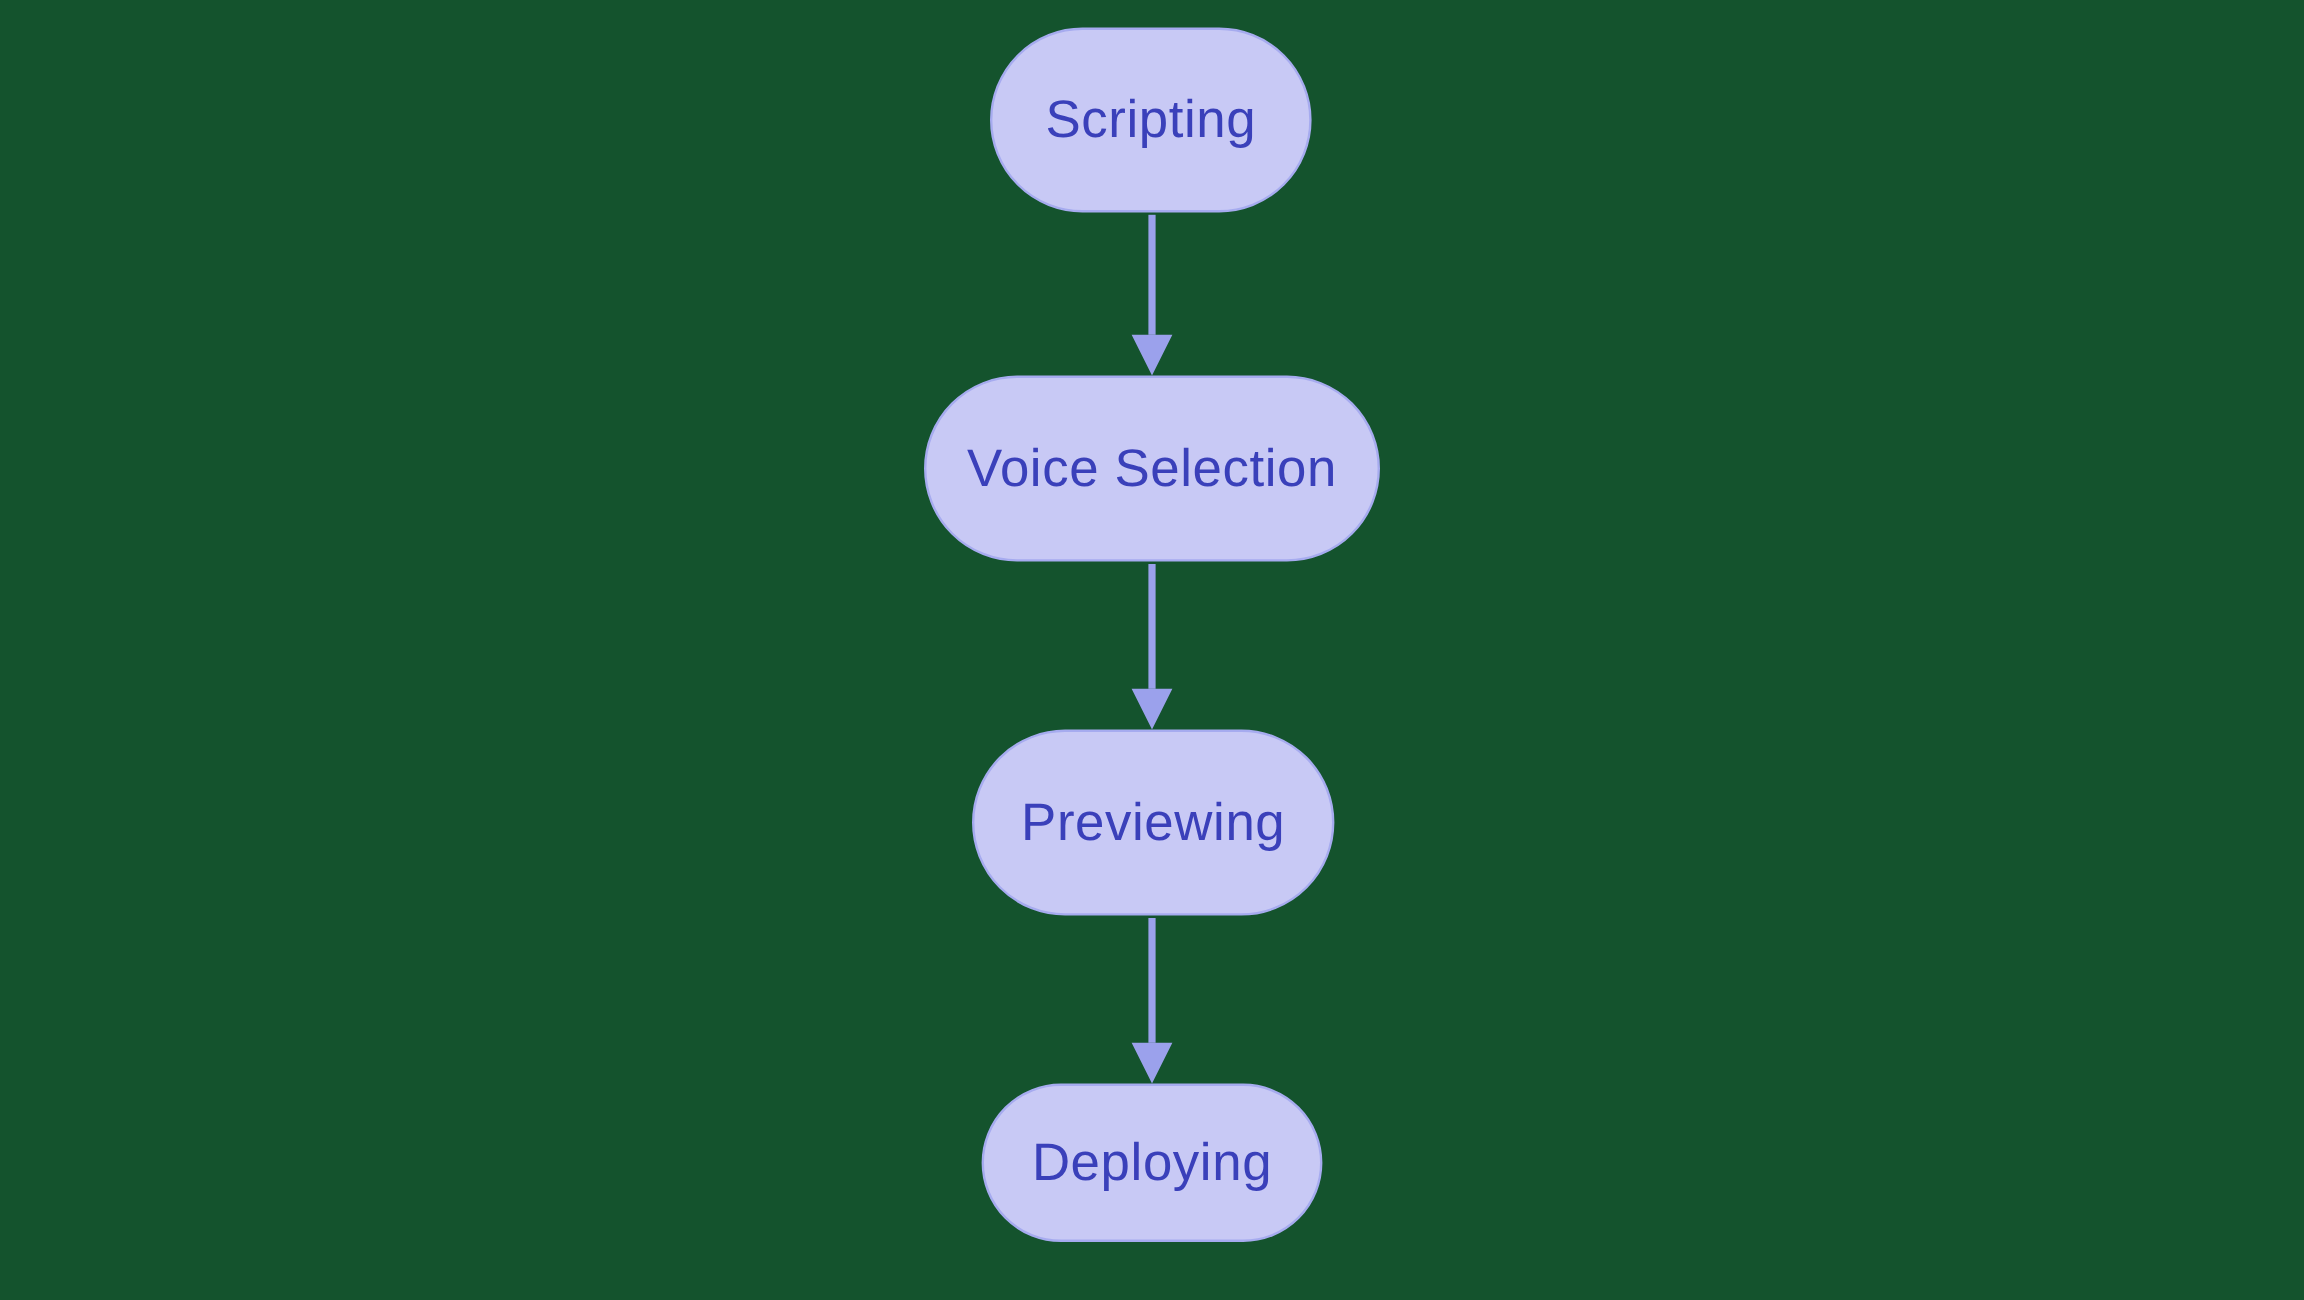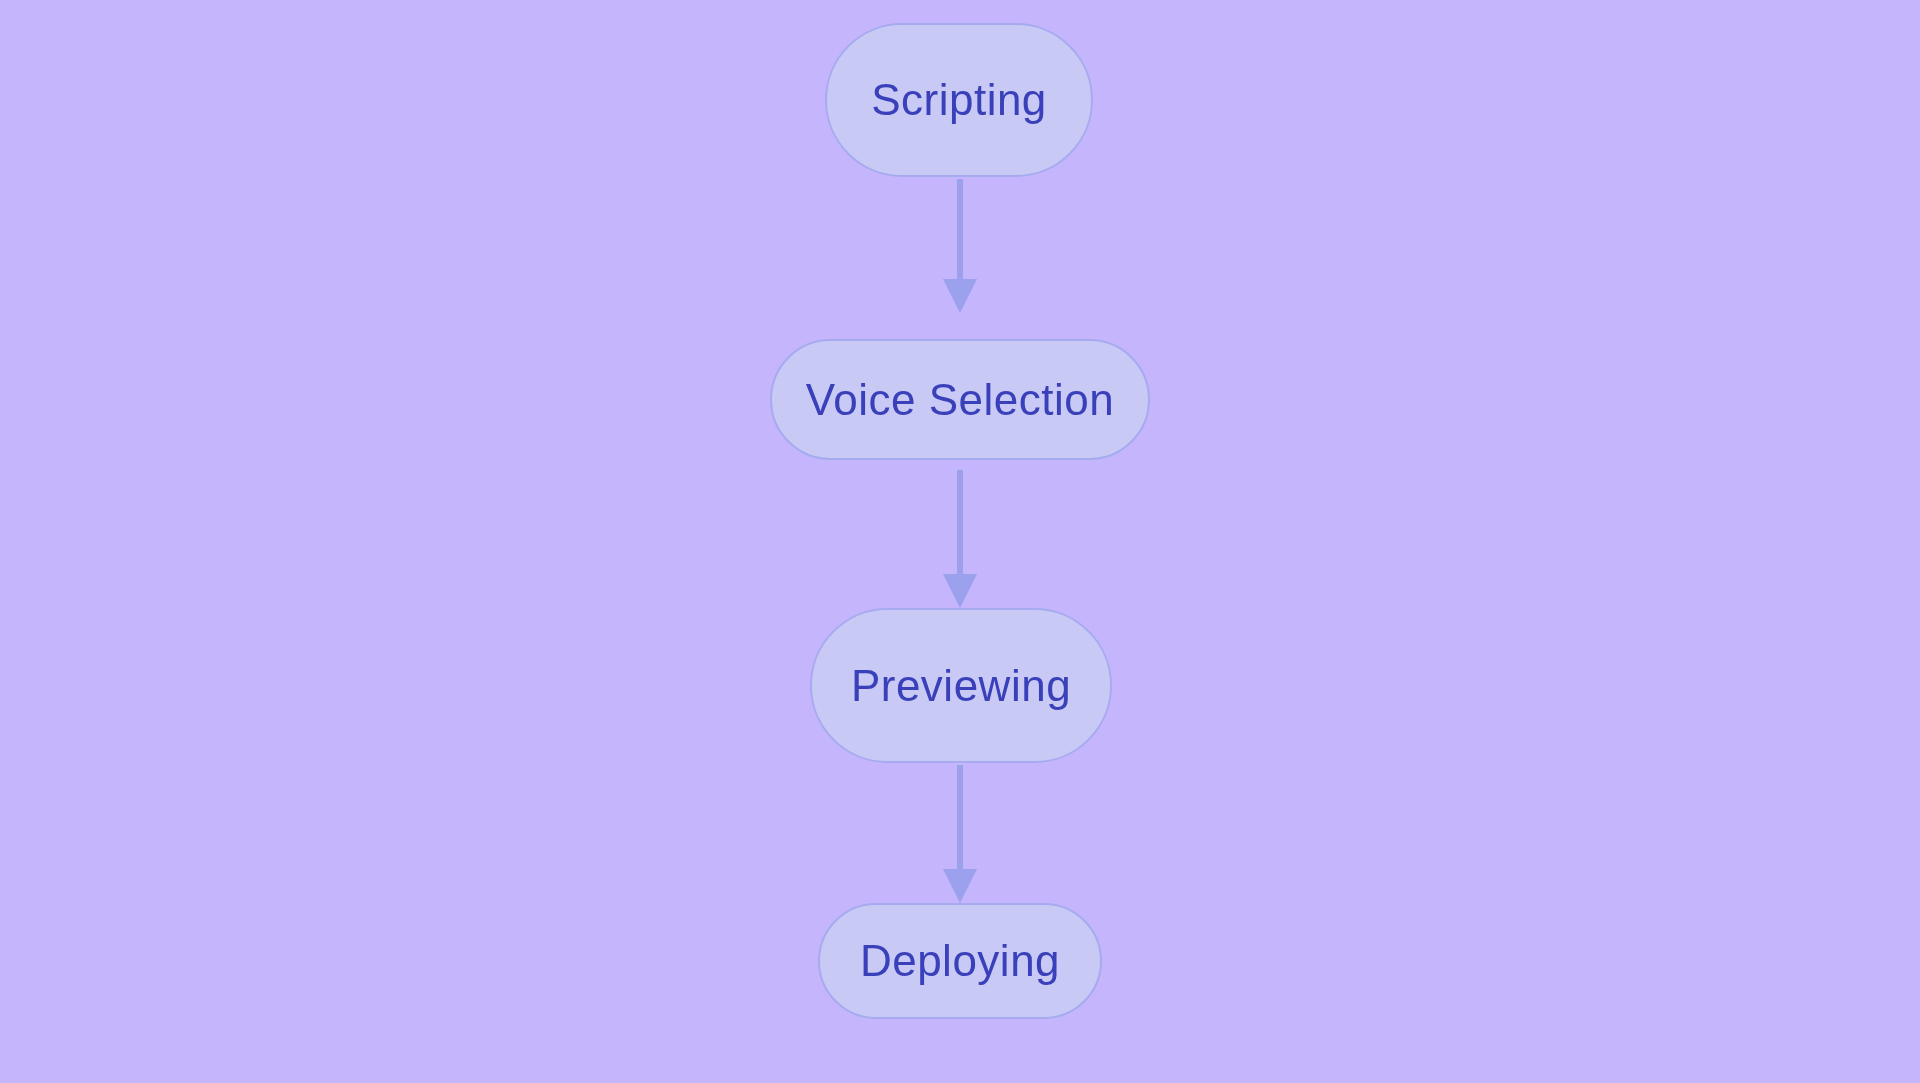--- a/index.html
+++ b/index.html
@@ -5,21 +5,21 @@
   html, body {
     margin: 0;
     padding: 0;
     background: #ffffff;
     font-family: "Liberation Sans", "DejaVu Sans", sans-serif;
   }
   .canvas {
     position: relative;
     width: 1920px;
     height: 1083px;
-    background: #c4b5fd;
+    background: #14532d;
     overflow: hidden;
   }
   .node {
     position: absolute;
     box-sizing: border-box;
     display: flex;
     align-items: center;
     justify-content: center;
     background: #c8c9f5;
     border: 2px solid #a6abef;
@@ -27,23 +27,23 @@
     color: #3a40ba;
     font-size: 44px;
     font-weight: 400;
     letter-spacing: 0.5px;
     white-space: nowrap;
   }
   .node-label {
     pointer-events: none;
   }
   .node-scripting       { left: 825px; top: 23px;  width: 268px; height: 154px; }
-  .node-voice-selection { left: 770px; top: 313px; width: 380px; height: 121px; margin-top: 26px; }
+  .node-voice-selection { left: 770px; top: 313px; width: 380px; height: 155px; }
   .node-previewing      { left: 810px; top: 608px; width: 302px; height: 155px; align-items: center; }
-  .node-deploying       { left: 818px; top: 903px; width: 284px; height: 116px; }
+  .node-deploying       { left: 818px; top: 903px; width: 284px; height: 132px; }
 
   .arrow {
     position: absolute;
     width: 34px;
     display: flex;
     flex-direction: column;
     align-items: center;
   }
   .arrow-line {
     width: 6px;

